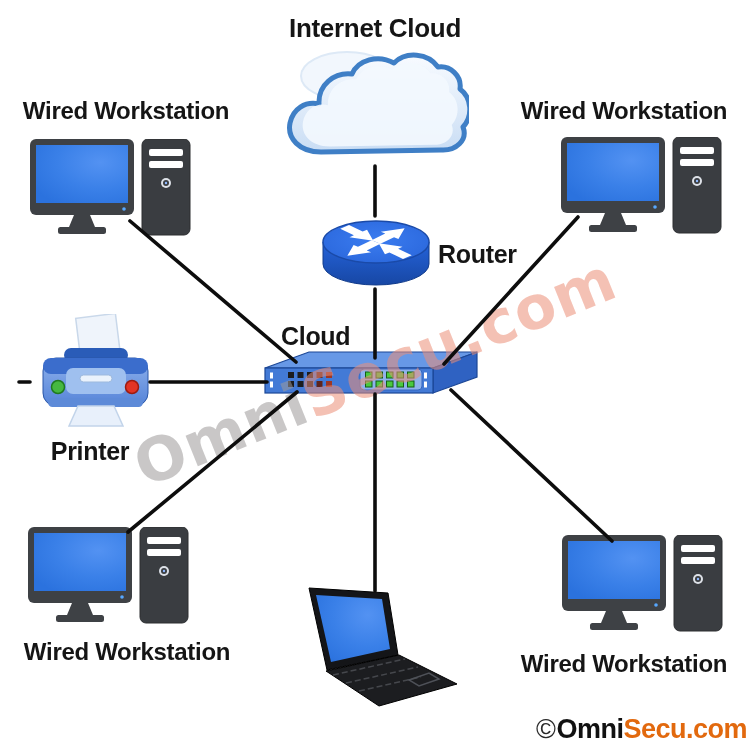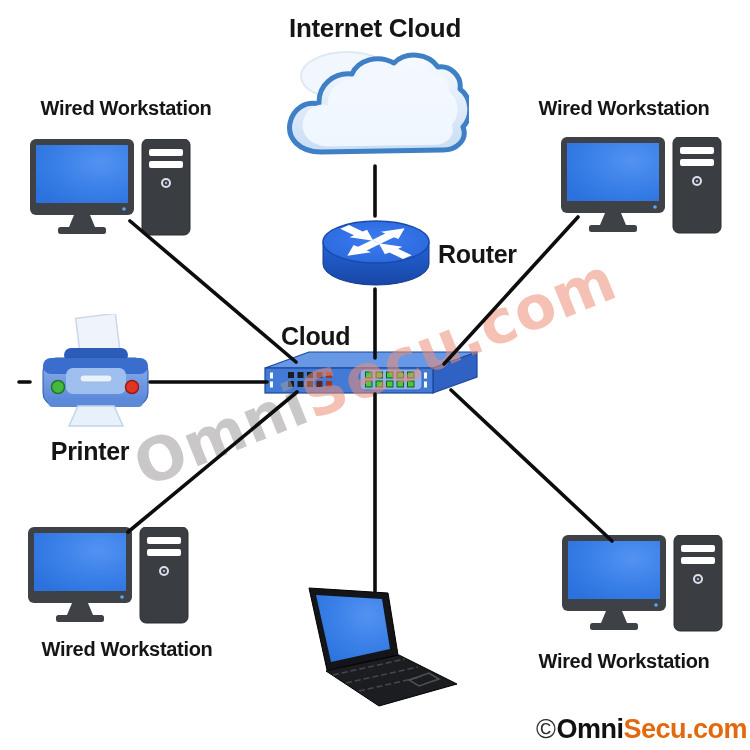--- a/index.html
+++ b/index.html
@@ -3,21 +3,21 @@
 <meta charset="utf-8">
 <style>
   html,body{margin:0;padding:0;background:#fff;}
   #canvas{
     position:relative;width:750px;height:750px;background:#ffffff;overflow:hidden;
     font-family:"Liberation Sans",sans-serif;
   }
   .layer{position:absolute;left:0;top:0;width:750px;height:750px;pointer-events:none;}
   .icon{position:absolute;}
   .lbl{
-    position:absolute;font-weight:700;color:#151515;font-size:20px;
+    position:absolute;font-weight:700;color:#151515;font-size:24px;
     letter-spacing:-0.3px;white-space:nowrap;z-index:2;
   }
   .ctr{transform:translateX(-50%);}
   #lbl-cloud{left:375px;top:13px;font-size:26px;}
   #lbl-ws-tl{left:126px;top:97px;}
   #lbl-ws-tr{left:624px;top:97px;}
   #lbl-router{left:438px;top:240px;font-size:25px;}
   #lbl-switch{left:281px;top:322px;font-size:25px;}
   #lbl-printer{left:90px;top:437px;font-size:25px;}
   #lbl-ws-bl{left:127px;top:638px;}

